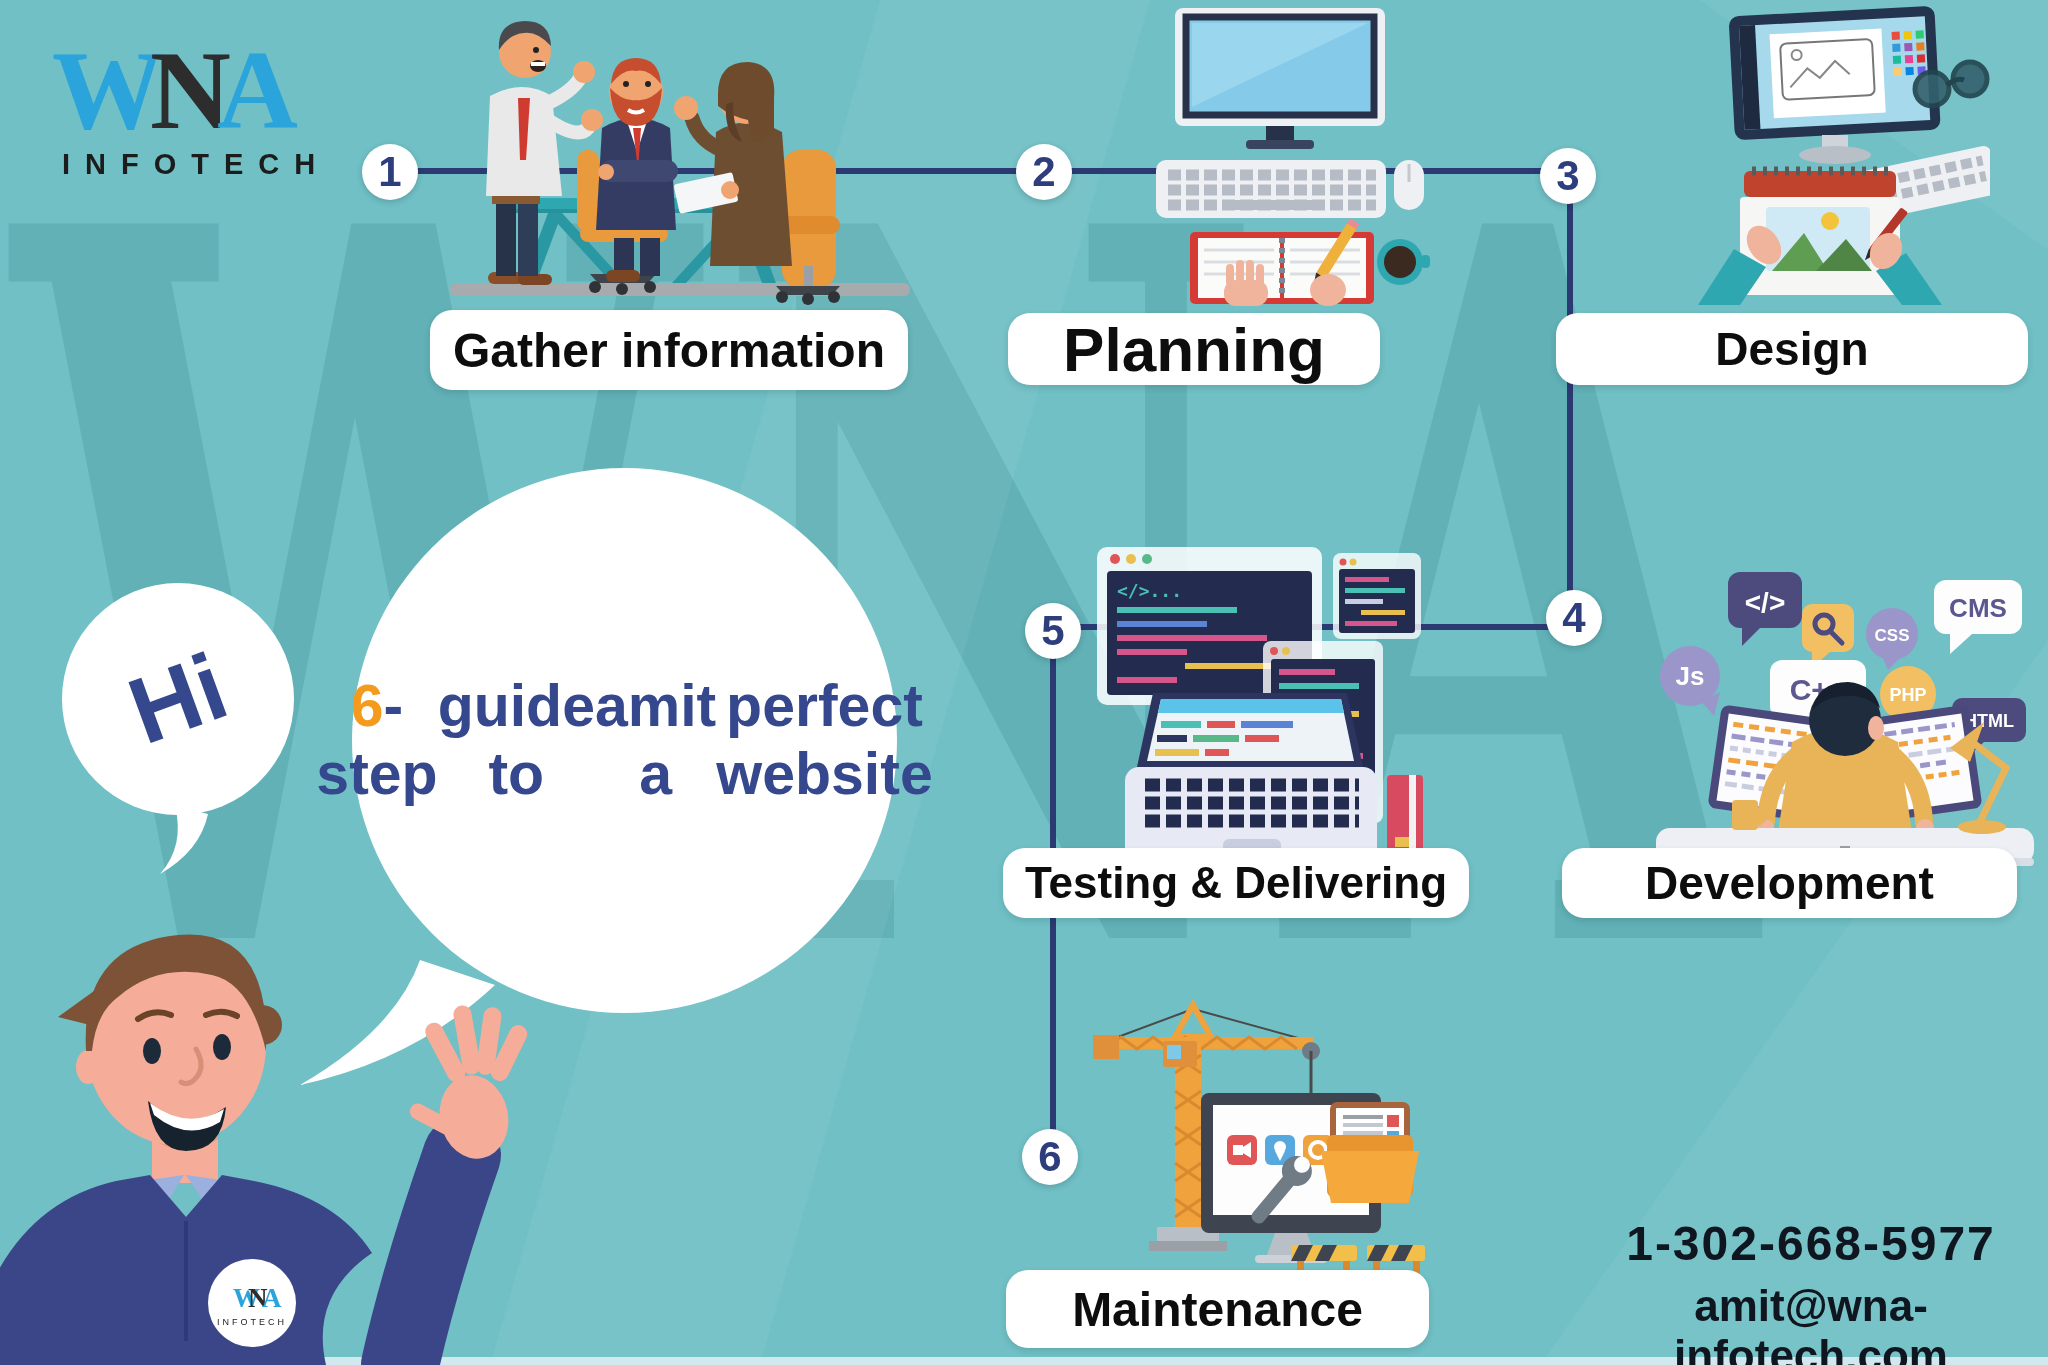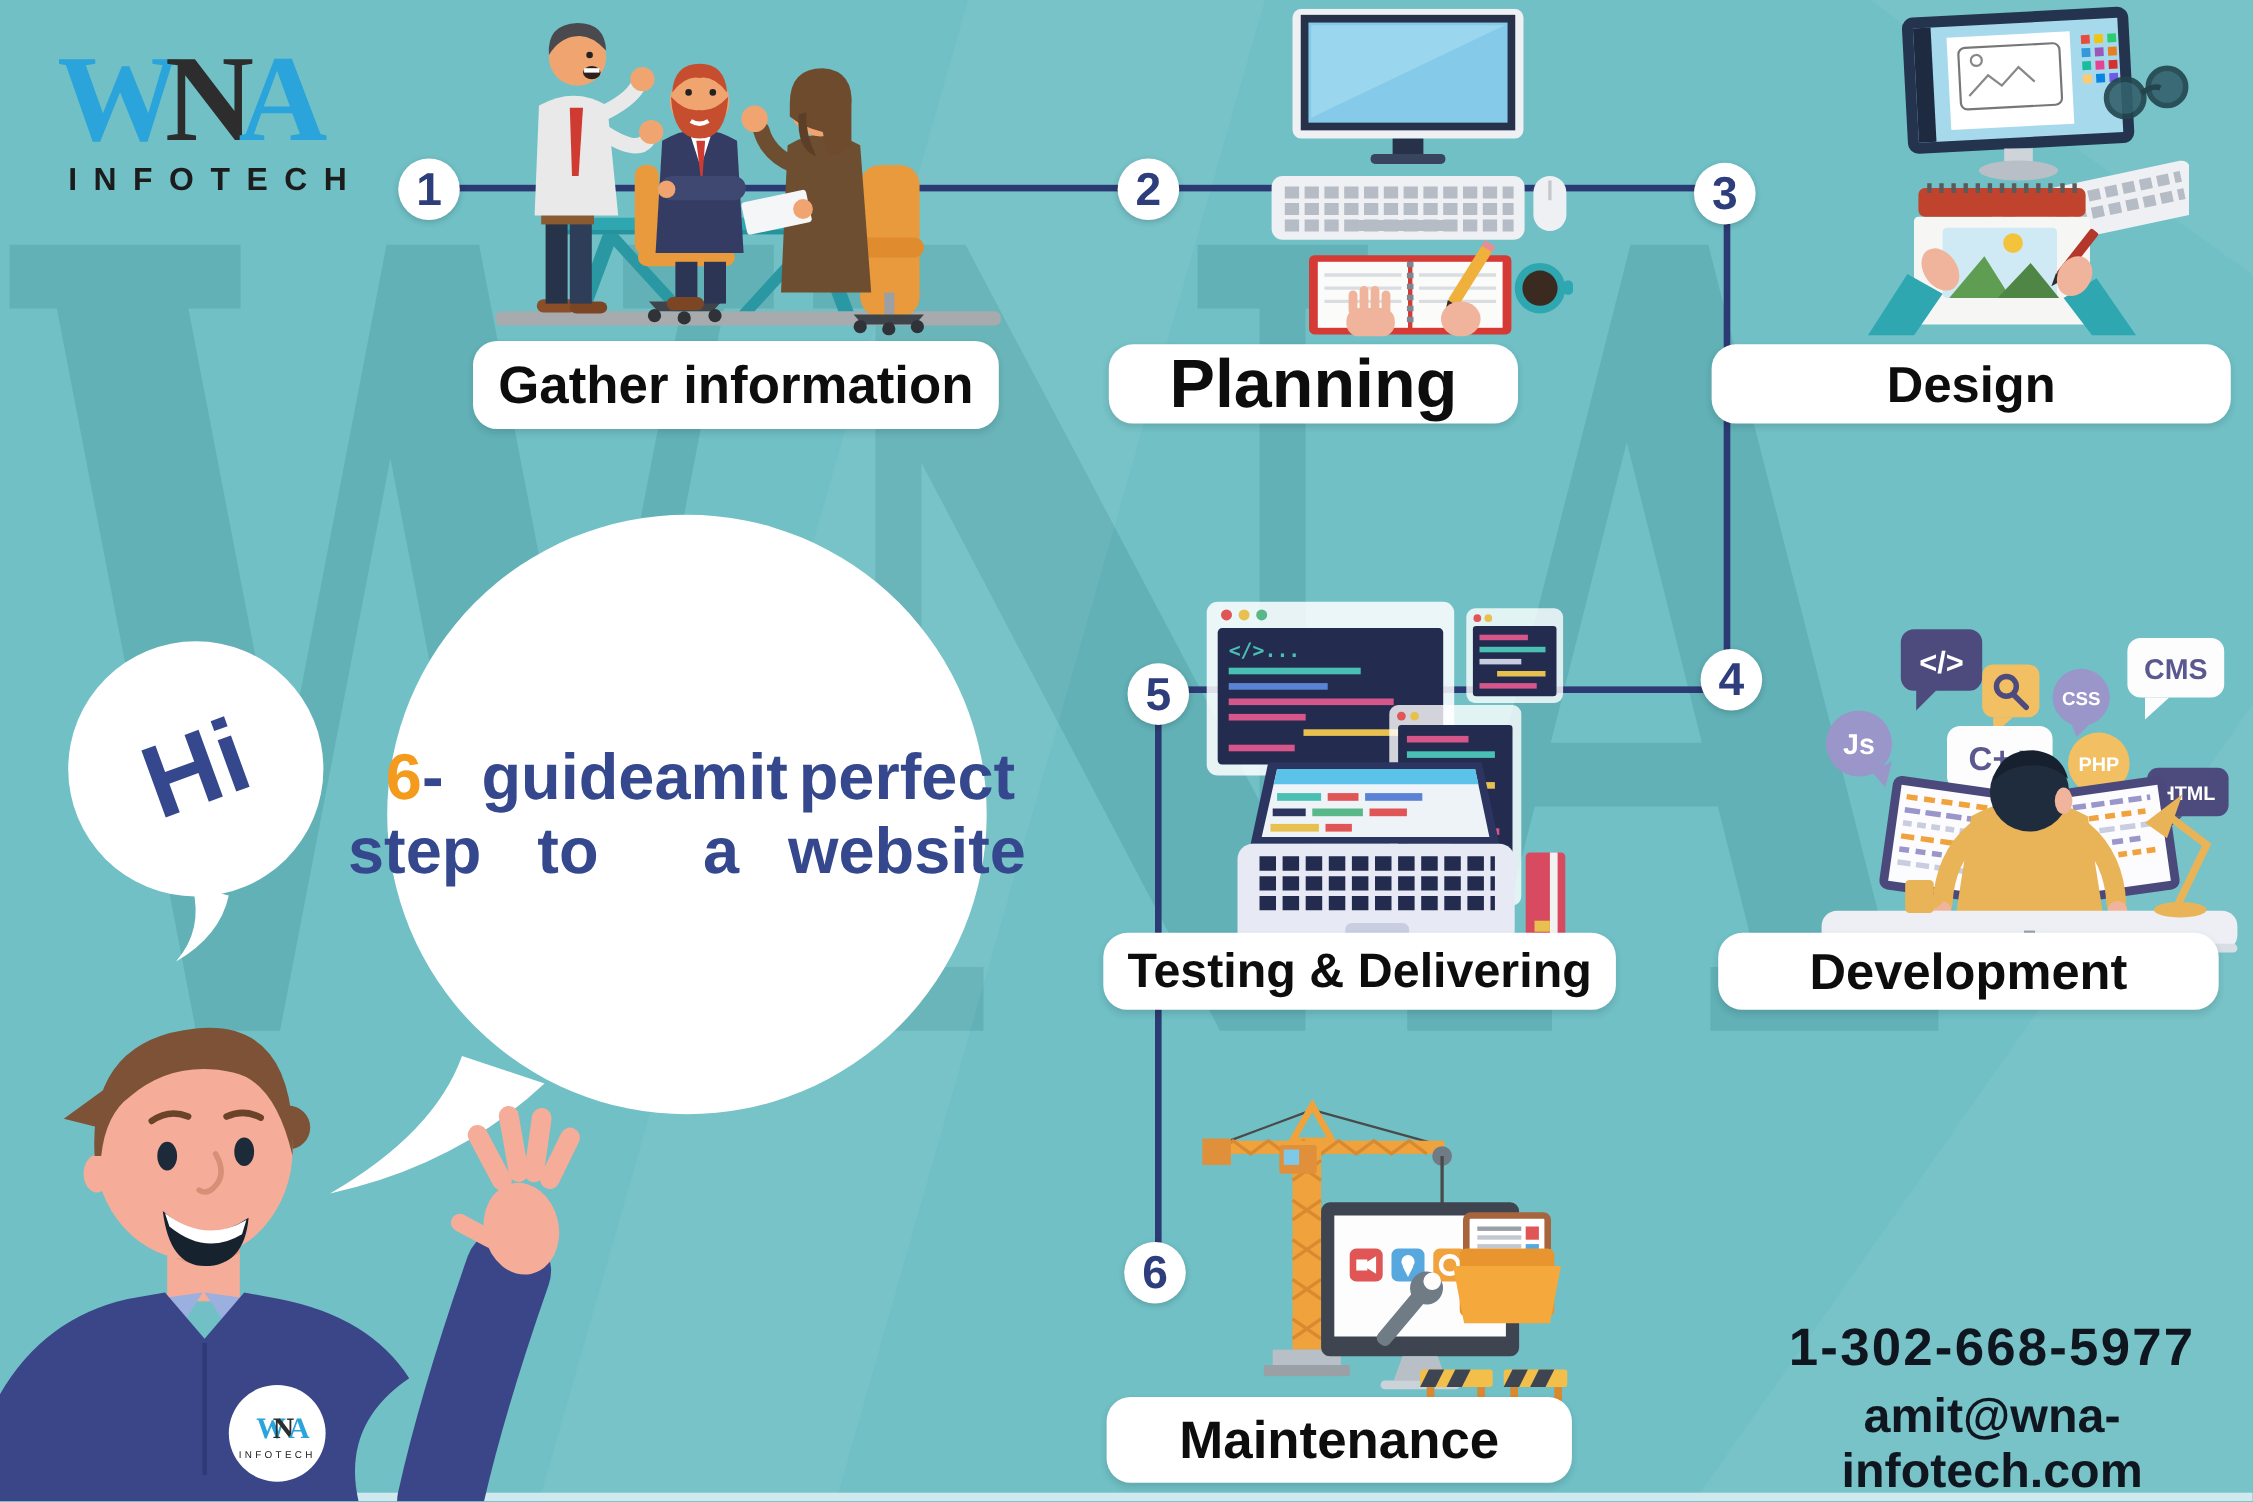--- a/index.html
+++ b/index.html
@@ -34,21 +34,21 @@
   .accent{color:#f49b1d;}
   .hi-text{display:block;transform:rotate(-20deg);font-size:94px;font-weight:bold;color:#35488e;}
   .bubble-hi{display:flex;align-items:center;justify-content:center;}
   .tail{z-index:2;}
   
   .character{z-index:3;}
   
   .contact{right:2px;top:1190px;width:470px;text-align:center;z-index:2;color:#10161f;}
   .contact-heading{font-family:"Liberation Serif",serif;font-variant:small-caps;font-weight:bold;
     font-size:36px;letter-spacing:4px;color:#141c28;}
-  .contact-phone{margin-top:8px;font-size:48px;font-weight:bold;letter-spacing:2px;}
+  .contact-phone{margin-top:26px;font-size:48px;font-weight:bold;letter-spacing:2px;}
   .contact-email{margin-top:10px;font-size:44px;font-weight:bold;}
   .bottom-strip{left:0;top:1357px;width:2048px;height:8px;background:#cfe9ee;z-index:1;}
   .bands{left:0;top:0;z-index:0;}
 </style>
 </head>
 <body>
 
 <div class="stage">
 
   <div class="abs watermark">WNA</div>

